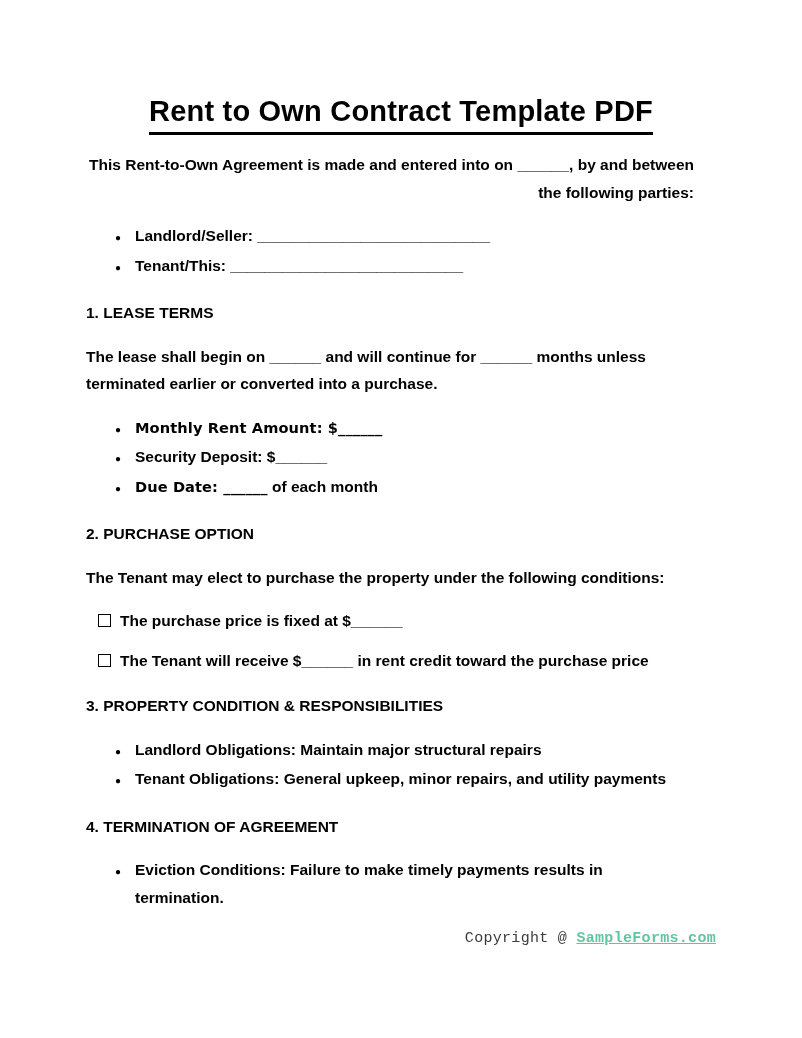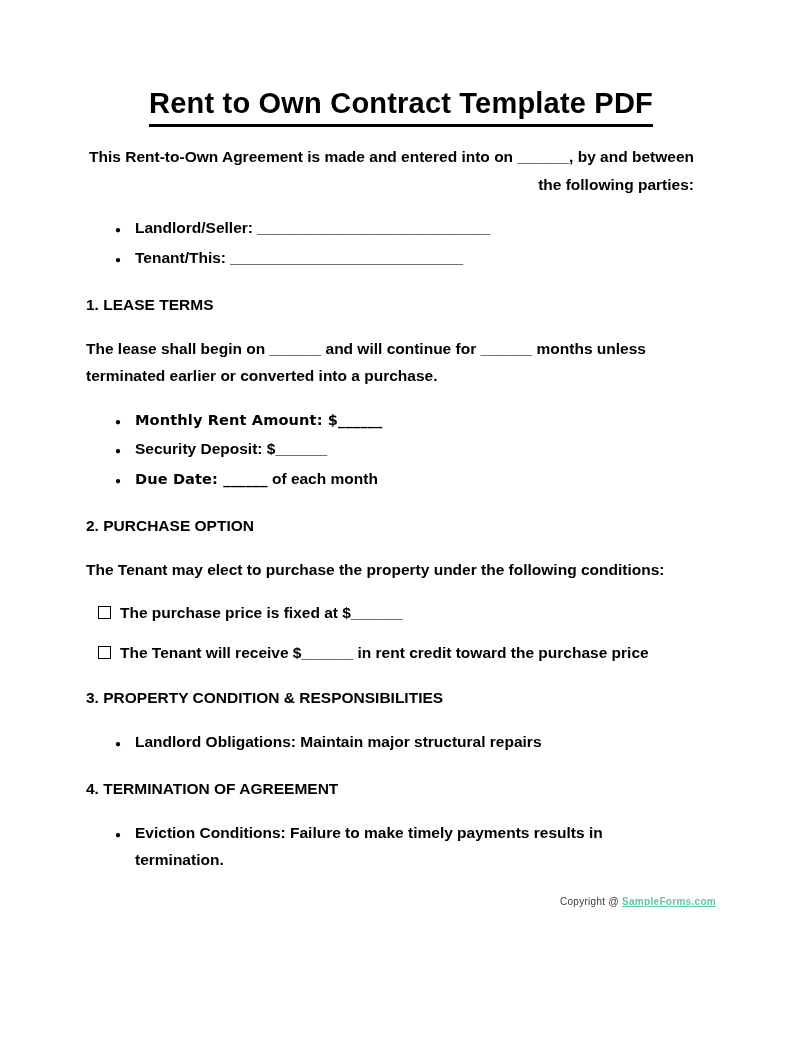--- a/index.html
+++ b/index.html
@@ -9,21 +9,21 @@
     font-family: "Liberation Sans", sans-serif;
     font-weight: 700;
     color: #000000;
     overflow: hidden;
   }
   .page {
     box-sizing: border-box;
     width: 802px; height: 1038px;
     padding: 84px 86px 0 86px;
   }
-  .title-wrap { text-align: center; margin: 0; }
+  .title-wrap { text-align: center; margin: 8px; }
   .title-underline {
     display: inline-block;
     font-size: 29px;
     font-weight: 700;
     line-height: 35px;
     border-bottom: 3px solid #000;
     padding-bottom: 3px;
     letter-spacing: 0.2px;
   }
   .para {
@@ -65,25 +65,26 @@
     display: inline-block;
     width: 11px; height: 11px;
     border: 1.6px solid #000;
     margin-right: 9px;
     vertical-align: -1px;
     background: #fff;
   }
   .footer {
     margin-top: 14px;
     text-align: right;
-    font-size: 10px;
+    font-size: 15px;
     font-weight: 400;
     color: #3a3a3a;
     letter-spacing: 0.3px;
     line-height: 27px;
+    font-family: Liberation Mono, monospace;
   }
   .footer-link {
     color: #5fc79f;
     font-weight: 700;
     text-decoration: underline;
     cursor: pointer;
   }
 </style>
 </head>
 <body>
@@ -133,20 +134,24 @@
     <p class="checkline"><span class="box"></span><span>The Tenant will receive </span><span>$______</span><span> in rent credit toward the purchase price</span></p>
   </div>
 
   <h2>3. PROPERTY CONDITION &amp; RESPONSIBILITIES</h2>
 
   <ul>
     <li>
       <span class="marker"></span>
       <div class="li-text">Landlord Obligations: Maintain major structural repairs</div>
     </li>
+    <li>
+      <span class="marker"></span>
+      <div class="li-text">Tenant Obligations: General upkeep, minor repairs, and utility payments</div>
+    </li>
   </ul>
 
   <h2>4. TERMINATION OF AGREEMENT</h2>
 
   <ul>
     <li>
       <span class="marker"></span>
       <div class="li-text li-narrow">Eviction Conditions: Failure to make timely payments results in termination.</div>
     </li>
   </ul>

